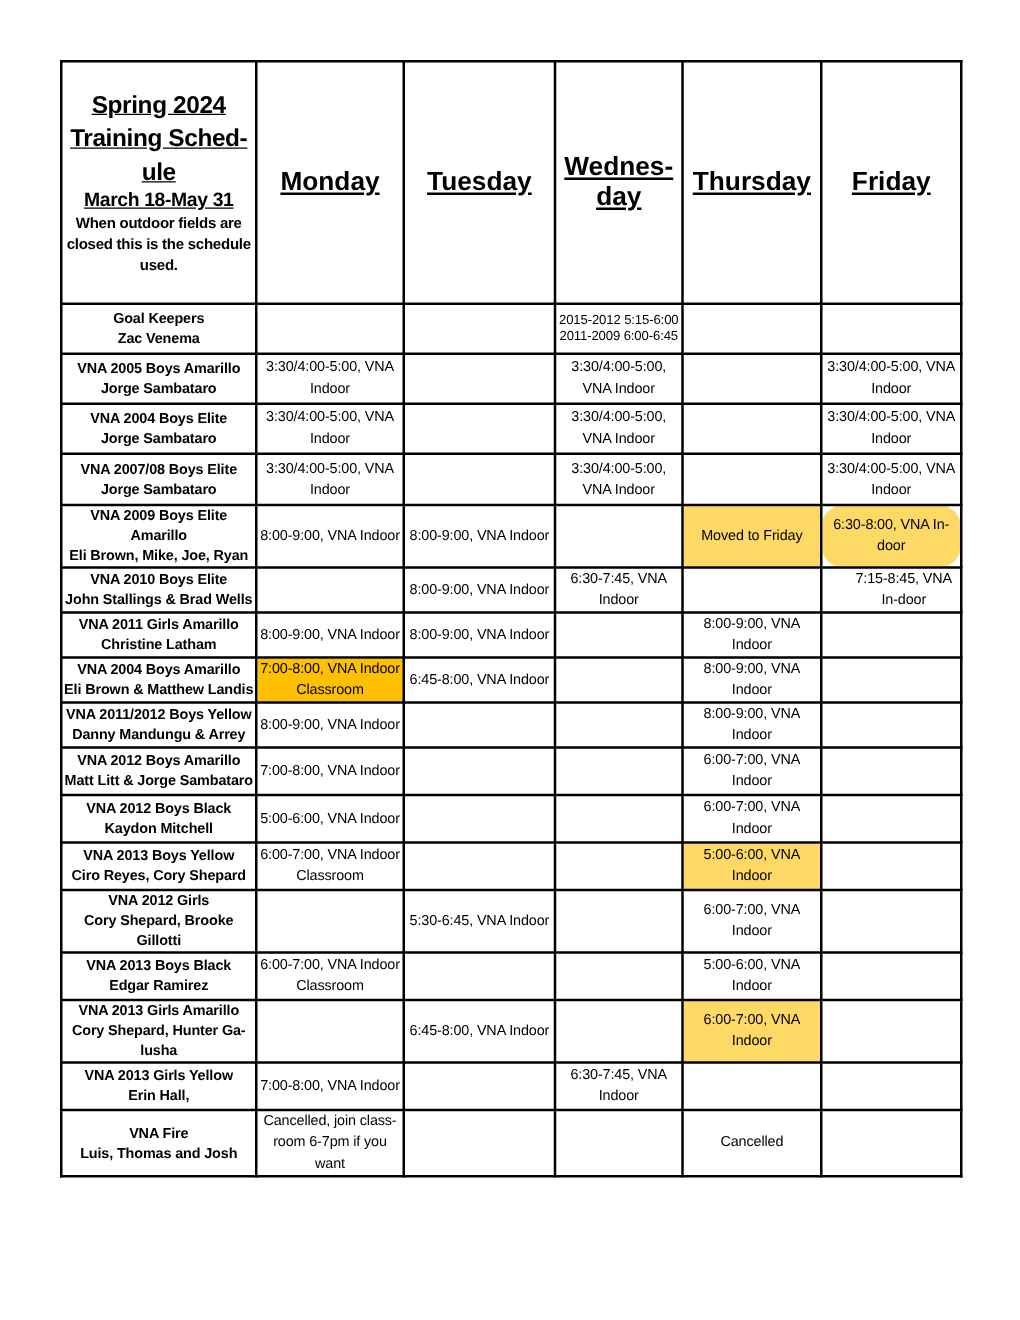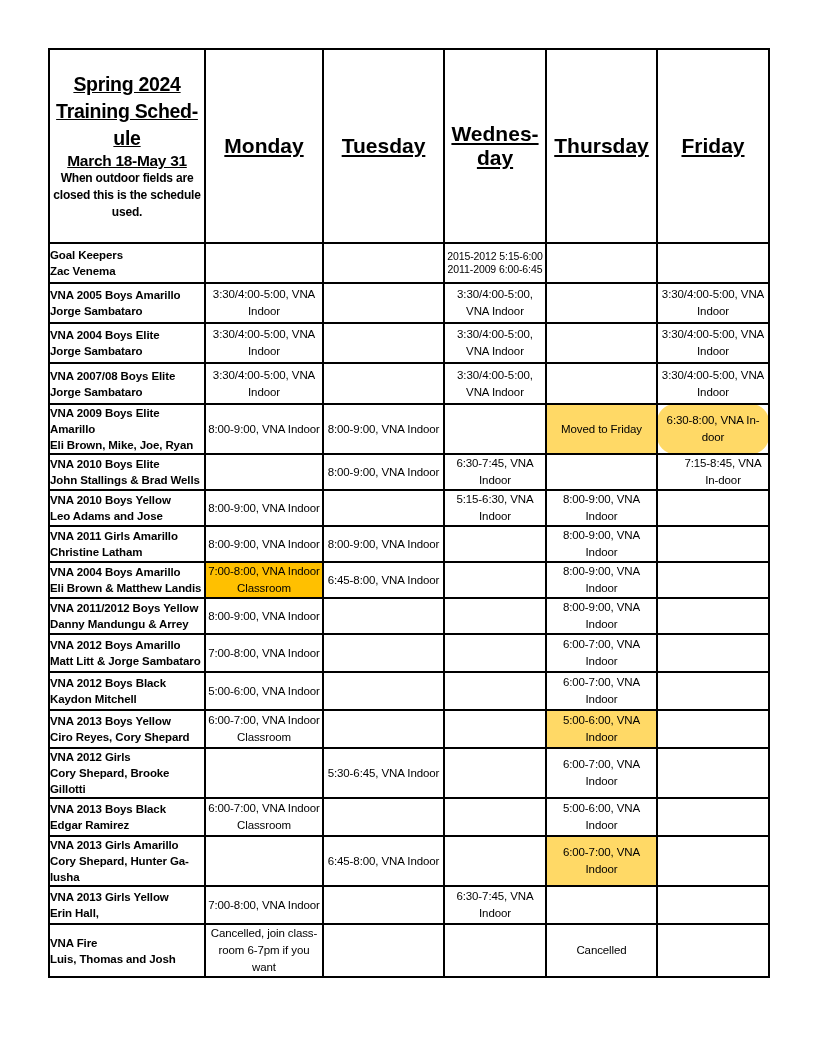--- a/index.html
+++ b/index.html
@@ -22,21 +22,21 @@
 
   tr.hdr { height:194px; }
   th.title-cell { text-align:center; vertical-align:middle; padding:0 0 0 1px; font-weight:normal; }
   .t-title { font-weight:bold; font-size:19.5px; line-height:27px; text-decoration:underline; display:block; letter-spacing:-0.3px; }
   .t-dates { font-weight:bold; font-size:15.5px; line-height:18px; text-decoration:underline; display:block; letter-spacing:-0.3px; }
   .t-note { font-weight:bold; font-size:12px; line-height:17px; display:block; letter-spacing:-0.2px; }
   th.day { font-weight:bold; font-size:21px; line-height:24px; text-align:center; }
   th.day span { text-decoration:underline; }
 
   td.team { font-weight:bold; font-size:11.5px; line-height:16px; padding:0 0 0 1px; text-align:left; letter-spacing:-0.1px; }
-  td.team span { display:block; }
+  td.team span { display:block;text-align:center; }
   td.slot { font-size:11.5px; line-height:17px; text-align:center; padding:0 1px; letter-spacing:-0.1px; }
   td.slot.small { font-size:10.5px; line-height:13px; }
   td.orange { background:#ffc000; }
   td.gold { background:#ffd966; }
 </style>
 </head>
 <body>
 
 <table class="sched">
   <colgroup>
@@ -126,31 +126,20 @@
         <td class="team">
           <span>VNA 2010 Boys Elite</span>
           <span>John Stallings &amp; Brad Wells</span>
         </td>
         <td class="slot" style="white-space: pre-line;"></td>
         <td class="slot" style="white-space: pre-line;">8:00-9:00, VNA Indoor</td>
         <td class="slot" style="white-space: pre-line;">6:30-7:45, VNA Indoor</td>
         <td class="slot" style="white-space: pre-line;"></td>
         <td class="slot" style="white-space: pre-line; padding-left: 20px;">7:15-8:45, VNA In-door</td>
       </tr>
-      <tr style="height: 35px;">
-        <td class="team">
-          <span>VNA 2010 Boys Yellow</span>
-          <span>Leo Adams and Jose</span>
-        </td>
-        <td class="slot" style="white-space: pre-line;">8:00-9:00, VNA Indoor</td>
-        <td class="slot" style="white-space: pre-line;"></td>
-        <td class="slot" style="white-space: pre-line;">5:15-6:30, VNA Indoor</td>
-        <td class="slot" style="white-space: pre-line;">8:00-9:00, VNA Indoor</td>
-        <td class="slot" style="white-space: pre-line;"></td>
-      </tr>
       <tr style="height: 34px;">
         <td class="team">
           <span>VNA 2011 Girls Amarillo</span>
           <span>Christine Latham</span>
         </td>
         <td class="slot" style="white-space: pre-line;">8:00-9:00, VNA Indoor</td>
         <td class="slot" style="white-space: pre-line;">8:00-9:00, VNA Indoor</td>
         <td class="slot" style="white-space: pre-line;"></td>
         <td class="slot" style="white-space: pre-line;">8:00-9:00, VNA Indoor</td>
         <td class="slot" style="white-space: pre-line;"></td>

